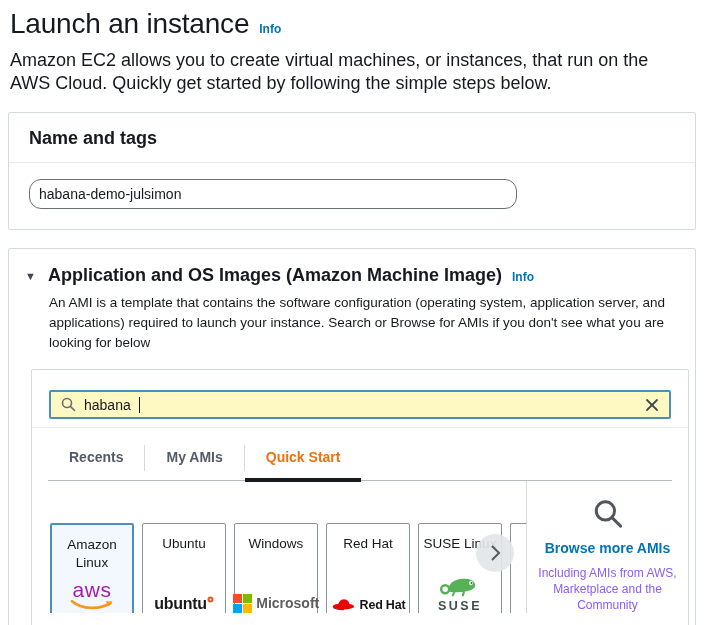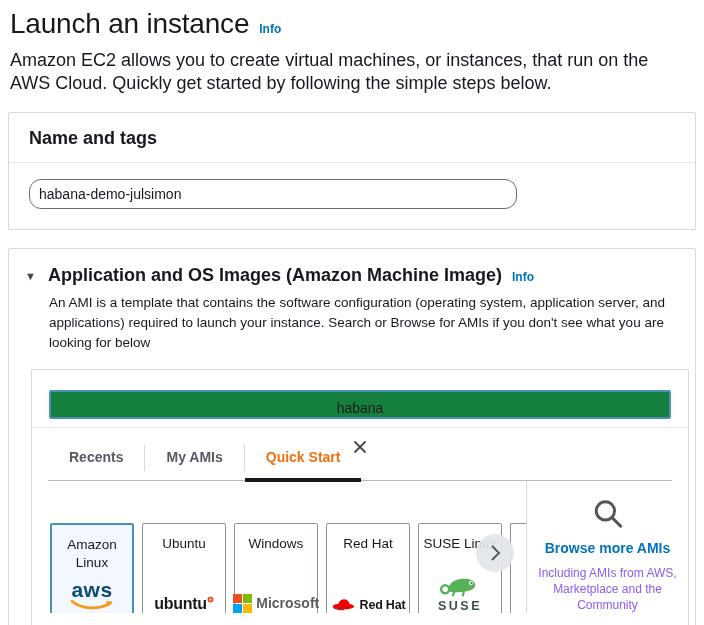--- a/index.html
+++ b/index.html
@@ -31,21 +31,21 @@
   .caret-icon { font-size:11px; color:#414750; margin-right:2px; position:relative; top:-1px; cursor:pointer; }
   .sec-title { font-size:18px; font-weight:700; }
   .sec-desc { margin:7px 0 16px 26px; font-size:13.5px; line-height:20px; max-width:636px; }
 
   
   .panel { margin:12px 0 0 8px; width:658px; height:262px; border:1px solid #d5dbdb; border-radius:2px; background:#fff; }
 
   
   .search-area { padding:20px 17px 8px; border-bottom:1px solid #eaeded; }
   .search-box { display:flex; align-items:center; gap:8px; width:622px; height:29px;
-    border:2px solid #4a90b8; border-radius:2px; padding:0 10px; background:#15803d; cursor:text;flex-direction:column; }
+    border:2px solid #4a90b8; border-radius:2px; padding:0 10px; background:#fef9c3; cursor:text; }
   .search-text { font-size:14px; color:#16191f; }
   .caret-line { width:1px; height:16px; background:#16191f; }
   .spacer { flex:1; }
   .icon-btn { display:flex; align-items:center; cursor:pointer; background:none; border:none; }
 
   
   .tabs { display:flex; align-items:center; margin:8px 16px 0; border-bottom:1px solid #b3bcc1; }
   .tab { position:relative; padding:13px 21px 15px; font-size:14px; font-weight:700; color:#545b64; cursor:pointer; }
   .tab.active { color:#ec7211; }
   .tab.active::after { content:""; position:absolute; left:0; right:0; bottom:-2px; height:4px; background:#16191f; }
@@ -53,21 +53,21 @@
 
   
   .cards-area { display:flex; height:132px; }
   .carousel { position:relative; flex:1; display:flex; gap:8px; padding:20px 0 8px 18px; overflow:hidden; }
   .os-card { flex:none; width:84px; height:104px; border:1px solid #879596; border-radius:2px; background:#fff;
     display:flex; flex-direction:column; align-items:center; cursor:pointer;margin-top:22px; }
   .os-card.selected { border:2px solid #4a90b8; background:#f2f8fd; }
   .os-label { padding:11px 3px 0; font-size:13.5px; line-height:18px; text-align:center; }
   .os-logo { margin-top:auto; margin-bottom:13px; display:flex; flex-direction:column; align-items:center; }
 
-  .aws-text { font-size:21px; font-weight:700; color:#0c4a6e; letter-spacing:.5px; line-height:18px; }
+  .aws-text { font-size:21px; font-weight:400; color:#a21caf; letter-spacing:.5px; line-height:18px; }
   .ubuntu-wrap { display:flex; align-items:flex-start; }
   .ubuntu-text { font-size:16px; font-weight:600; color:#191919; letter-spacing:-0.3px; }
   .ms-wrap { display:flex; align-items:center; gap:4px; }
   .ms-grid { display:grid; grid-template-columns:9px 9px; grid-template-rows:9px 9px; gap:1.5px; }
   .ms-grid i:nth-child(1){background:#f25022;} .ms-grid i:nth-child(2){background:#7fba00;}
   .ms-grid i:nth-child(3){background:#00a4ef;} .ms-grid i:nth-child(4){background:#ffb900;}
   .ms-text { font-size:14px; font-weight:600; color:#5e5e5e; }
   .rh-wrap { display:flex; align-items:center; gap:3px; }
   .rh-text { font-size:12.5px; font-weight:800; color:#151515; letter-spacing:-0.2px; }
   .suse-text { margin-top:2px; font-size:12.5px; font-weight:600; color:#3c5049; letter-spacing:2.5px; }

